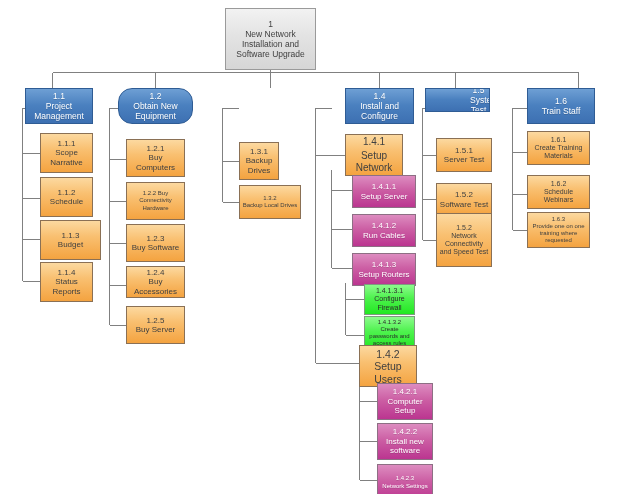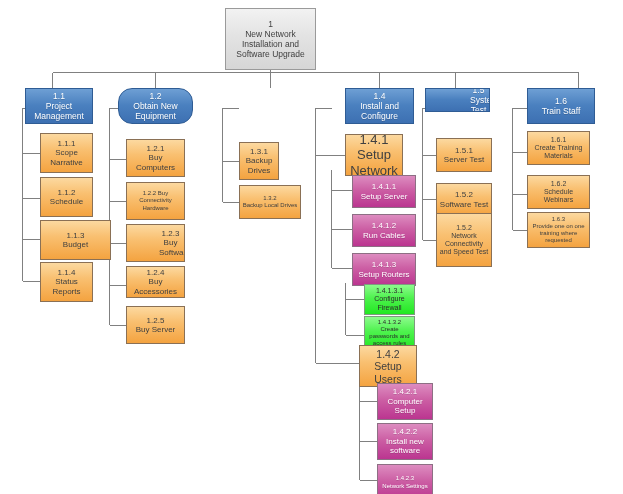--- a/index.html
+++ b/index.html
@@ -73,21 +73,21 @@
   
   .green{
     background:linear-gradient(to bottom,#8dfb8d 0%,#4ef24e 45%,#22e822 100%);
     border:1px solid #7f9a7f;
     color:#2c2c2c;
     font-size:7px;
   }
 
   .fs-xs{font-size:6px;}
   .fs-s{font-size:7px;}
-  .fs-l{font-size:13px;}
+  .fs-l{font-size:10px;justify-content:space-between;}
   .fs-xl{font-size:10.5px;justify-content:flex-end;}
 </style>
 </head>
 <body>
 
 <div id="canvas">
 
   <svg id="lines" viewBox="0 0 623 494" width="623" height="494" xmlns="http://www.w3.org/2000/svg">
     <g stroke="#808080" stroke-width="1" fill="none" shape-rendering="crispEdges">
 
@@ -193,37 +193,37 @@
   </div>
 
   <div class="node orange" style="left:40px;top:133px;width:53px;height:40px;">
     <span class="num">1.1.1</span>
     <span class="ttl">Scope Narrative</span>
   </div>
   <div class="node orange" style="left:40px;top:177px;width:53px;height:40px;">
     <span class="num">1.1.2</span>
     <span class="ttl">Schedule</span>
   </div>
-  <div class="node orange" style="left:40px;top:220px;width:71px;height:40px;">
+  <div class="node orange" style="left:40px;top:220px;width:61px;height:40px;">
     <span class="num">1.1.3</span>
     <span class="ttl">Budget</span>
   </div>
   <div class="node orange" style="left:40px;top:262px;width:53px;height:40px;">
     <span class="num">1.1.4</span>
     <span class="ttl">Status Reports</span>
   </div>
 
   <div class="node orange" style="left:126px;top:139px;width:59px;height:38px;">
     <span class="num">1.2.1</span>
     <span class="ttl">Buy Computers</span>
   </div>
   <div class="node orange fs-xs" style="left:126px;top:182px;width:59px;height:38px;">
     <span class="ttl">1.2.2 Buy Connectivity Hardware</span>
   </div>
-  <div class="node orange" style="left:126px;top:224px;width:59px;height:38px;padding-left:32px;">
+  <div class="node orange" style="left:126px;top:224px;width:59px;height:38px;">
     <span class="num">1.2.3</span>
     <span class="ttl">Buy Software</span>
   </div>
   <div class="node orange" style="left:126px;top:266px;width:59px;height:32px;">
     <span class="num">1.2.4</span>
     <span class="ttl">Buy Accessories</span>
   </div>
   <div class="node orange" style="left:126px;top:306px;width:59px;height:38px;">
     <span class="num">1.2.5</span>
     <span class="ttl">Buy Server</span>

